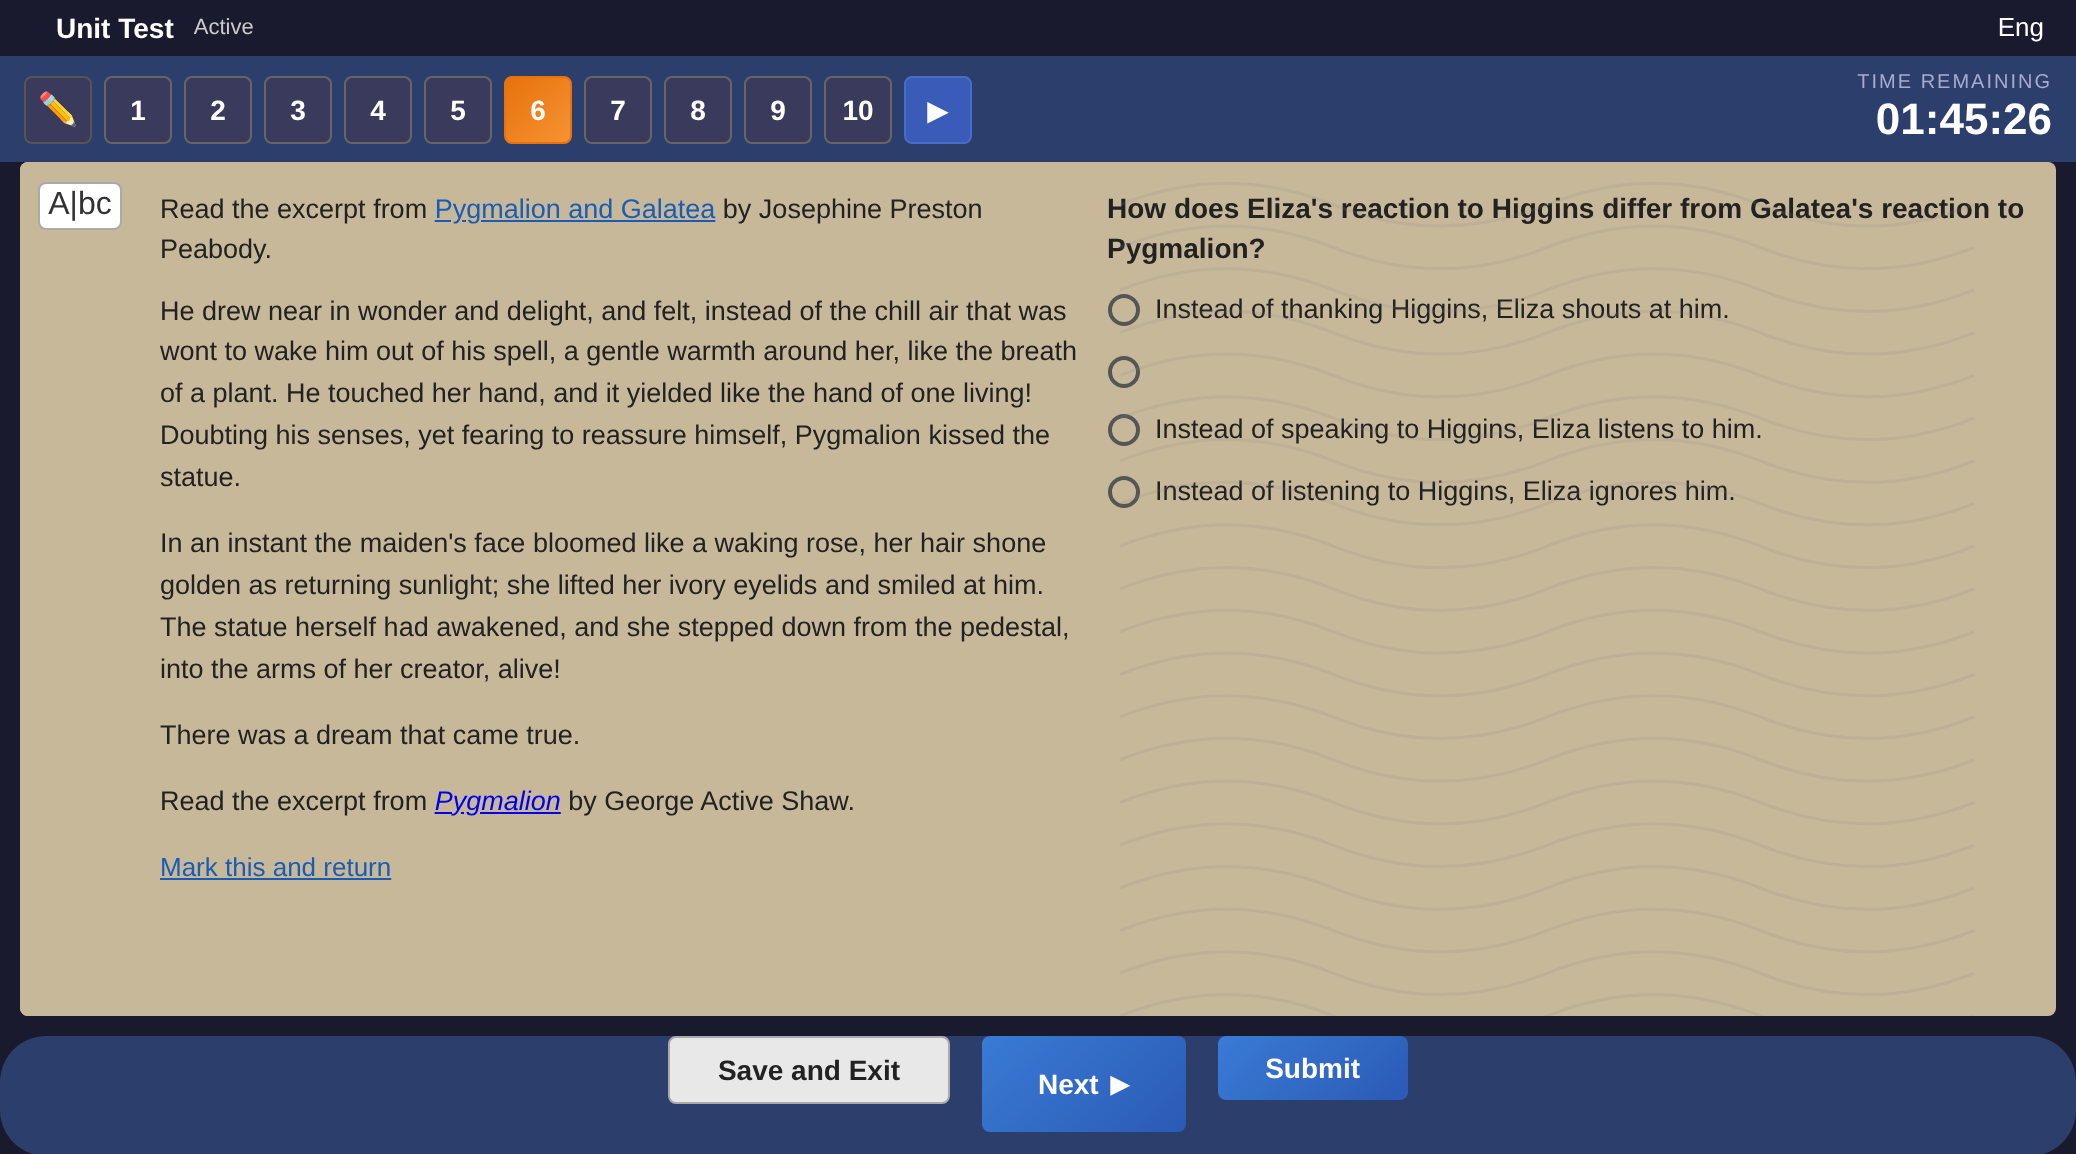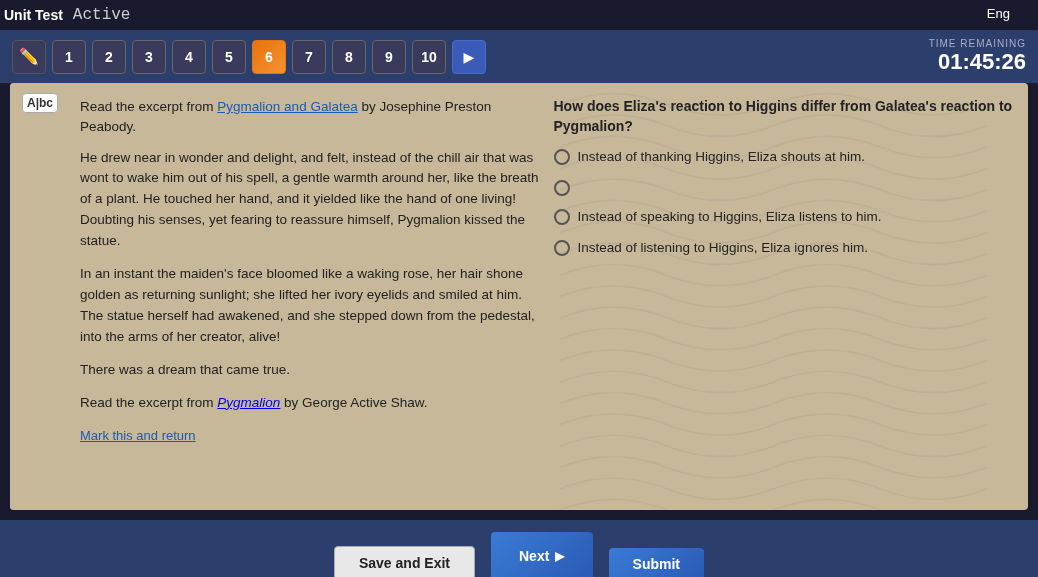--- a/index.html
+++ b/index.html
@@ -10,43 +10,42 @@
       height: 577px;
       overflow: hidden;
       position: relative;
     }
 
     
     .top-bar {
       background: #1a1a2e;
       display: flex;
       align-items: center;
-      padding: 6px 4px;
+      padding: 6px 28px;
       justify-content: space-between;
     }
     .top-bar-left {
       display: flex;
       align-items: center;
       gap: 10px;
     }
     .unit-test-label {
       color: #ffffff;
       font-size: 14px;
       font-weight: bold;
     }
     .active-label {
       color: #cccccc;
-      font-size: 16px;
-      font-family: Liberation Mono, monospace;
+      font-size: 11px;
     }
     .eng-label {
       color: #ffffff;
       font-size: 13px;
       position: absolute;
-      right: 28px;
+      right: 16px;
       top: 6px;
     }
 
     
     .nav-bar {
       background: #2c3e6b;
       display: flex;
       align-items: center;
       padding: 8px 12px;
       gap: 6px;
@@ -129,22 +128,22 @@
       flex-direction: column;
       align-items: center;
       padding-top: 10px;
       background: #c8b89a;
     }
     .abc-icon {
       background: #fff;
       border: 1px solid #aaa;
       border-radius: 4px;
       padding: 2px 4px;
-      font-size: 12px;
-      font-weight: bold;
+      font-size: 16px;
+      font-weight: normal;
       color: #333;
     }
 
     .content-area {
       flex: 1;
       display: flex;
       padding: 14px 10px 10px 10px;
       gap: 9px;
       overflow: auto;
     }
@@ -208,24 +207,25 @@
       font-size: 13.5px;
       line-height: 1.4;
       color: #222;
     }
 
     
     .bottom-bar {
       background: #2c3e6b;
       height: 60px;
       display: flex;
-      align-items: flex-end;
+      align-items: flex-start;
       justify-content: center;
       gap: 16px;
       padding: 0 20px;
+      border-radius: 23px;
     }
     .btn-save-exit {
       background: #e8e8e8;
       border: 1px solid #aaa;
       border-radius: 4px;
       padding: 8px 24px;
       font-size: 14px;
       font-weight: bold;
       color: #222;
       cursor: pointer;

